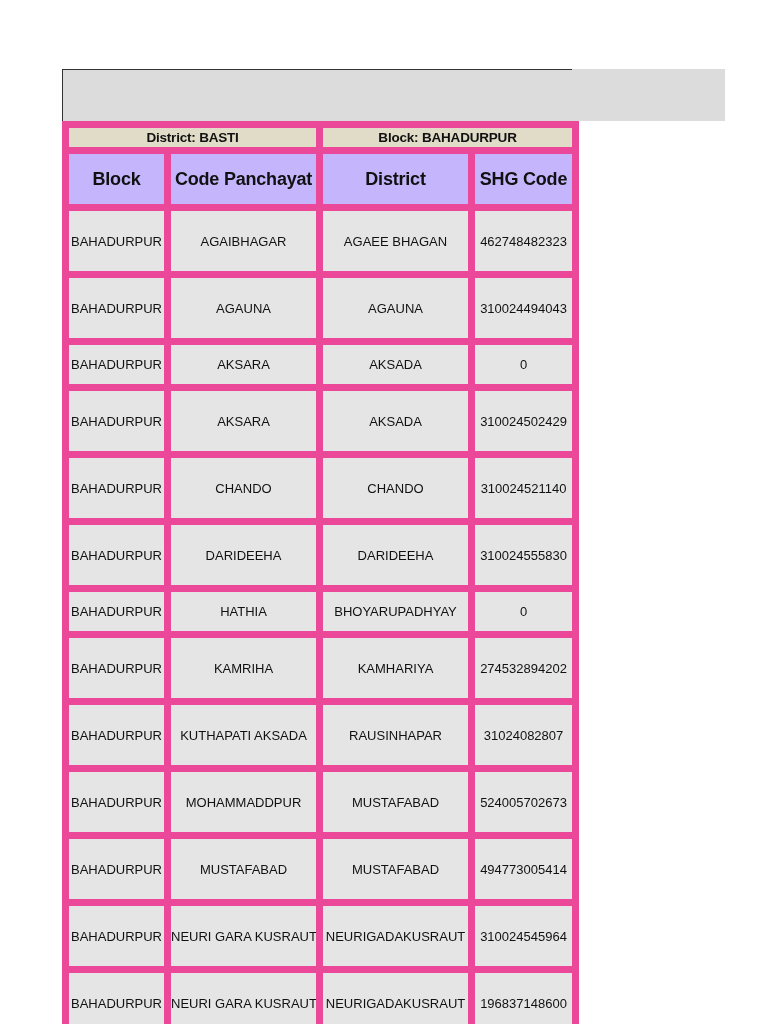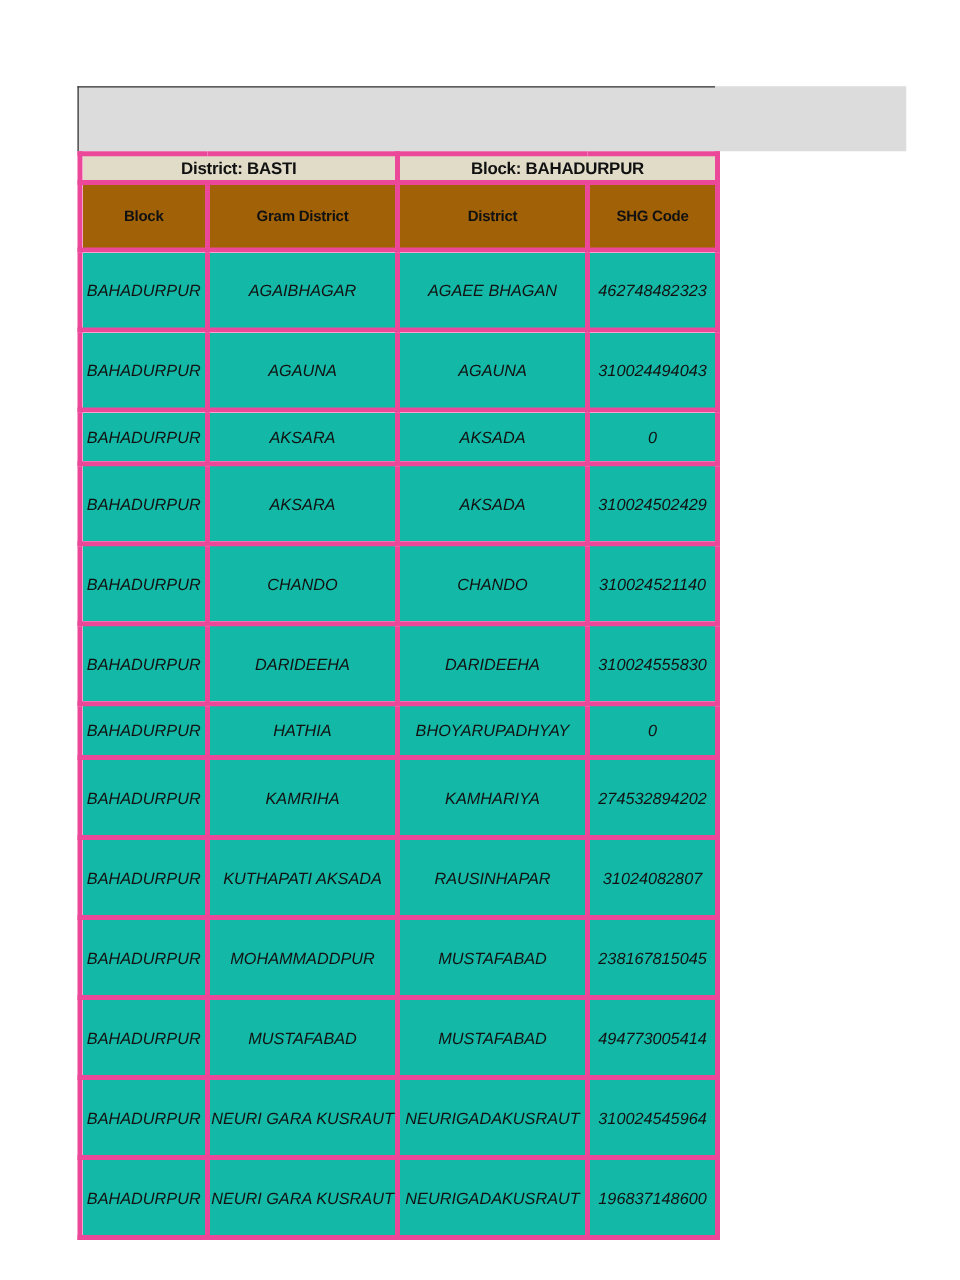--- a/index.html
+++ b/index.html
@@ -4,25 +4,25 @@
   <style>
     html, body { margin: 0; padding: 0; background: #ffffff; }
     body { width: 768px; height: 1024px; position: relative; overflow: hidden;
       font-family: "Liberation Sans", "DejaVu Sans", sans-serif; color: #111; }
     .banner { position: absolute; left: 62px; top: 69px; width: 663px; height: 52px;
       background: #dcdcdc; }
     .banner-topline { position: absolute; left: 62px; top: 69px; width: 510px; height: 1px; background: #333; }
     .banner-leftline { position: absolute; left: 62px; top: 69px; width: 1px; height: 52px; background: #333; }
     table.sheet { position: absolute; left: 62px; top: 121px; border-collapse: collapse;
       table-layout: fixed; width: 511px; }
-    table.sheet td, table.sheet th { border: 4px solid #ec4899; padding: 0; text-align: center;
+    table.sheet td, table.sheet th { border: 7px solid #ec4899; padding: 0; text-align: center;
       vertical-align: middle; font-size: 13px; overflow: hidden; white-space: nowrap; }
     tr.district-row td { background: #e0dcc8; height: 19px; font-weight: bold; font-size: 13.5px; letter-spacing: -0.2px; }
-    tr.col-header th { background: #a16207; height: 50px; font-weight: bold; font-size: 12px; letter-spacing: -0.2px; }
-    tr.data-row td { background: #14b8a6; font-style: italic; }
+    tr.col-header th { background: #c4b5fd; height: 50px; font-weight: bold; font-size: 18px; letter-spacing: -0.2px; }
+    tr.data-row td { background: #e5e5e5; }
     tr.data-row.tall td { height: 60px; }
     tr.data-row.short td { height: 39px; }
     col.c1 { width: 102px; } col.c2 { width: 152px; } col.c3 { width: 152px; } col.c4 { width: 104px; }
   </style>
 </head>
 <body>
 
 <div class="banner"></div>
 <div class="banner-topline"></div>
 <div class="banner-leftline"></div>
@@ -34,21 +34,21 @@
       <col class="c3">
       <col class="c4">
     </colgroup>
   <tbody>
       <tr class="district-row">
     <td colspan="2">District: BASTI</td>
     <td colspan="2">Block: BAHADURPUR</td>
   </tr>
   <tr class="col-header">
     <th>Block</th>
-    <th>Gram District</th>
+    <th>Code Panchayat</th>
     <th>District</th>
     <th>SHG Code</th>
   </tr>
   </tbody>
     <tbody id="rows">
       <tr class="data-row tall">
         <td>BAHADURPUR</td>
         <td>AGAIBHAGAR</td>
         <td>AGAEE BHAGAN</td>
         <td>462748482323</td>
@@ -98,21 +98,21 @@
       <tr class="data-row tall">
         <td>BAHADURPUR</td>
         <td>KUTHAPATI AKSADA</td>
         <td>RAUSINHAPAR</td>
         <td>31024082807</td>
       </tr>
       <tr class="data-row tall">
         <td>BAHADURPUR</td>
         <td>MOHAMMADDPUR</td>
         <td>MUSTAFABAD</td>
-        <td>238167815045</td>
+        <td>524005702673</td>
       </tr>
       <tr class="data-row tall">
         <td>BAHADURPUR</td>
         <td>MUSTAFABAD</td>
         <td>MUSTAFABAD</td>
         <td>494773005414</td>
       </tr>
       <tr class="data-row tall">
         <td>BAHADURPUR</td>
         <td>NEURI GARA KUSRAUT</td>

